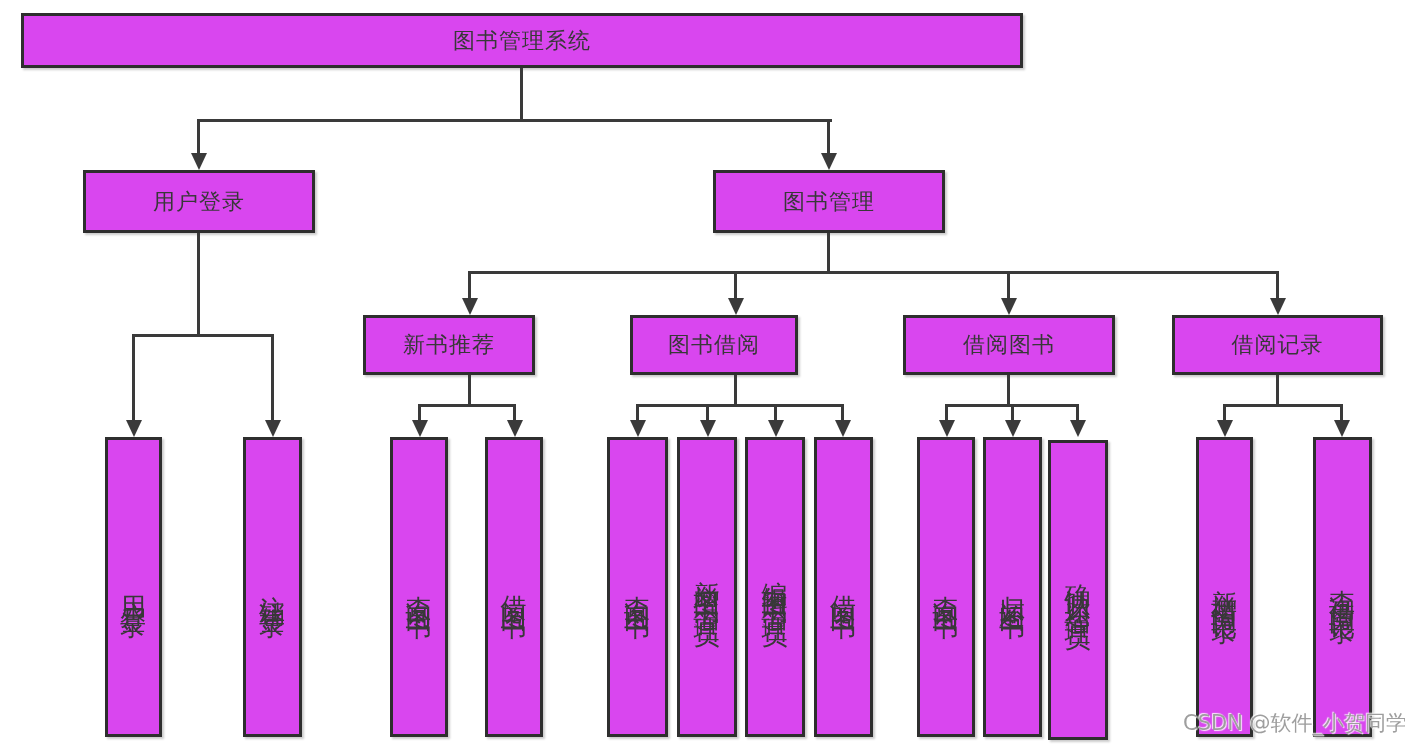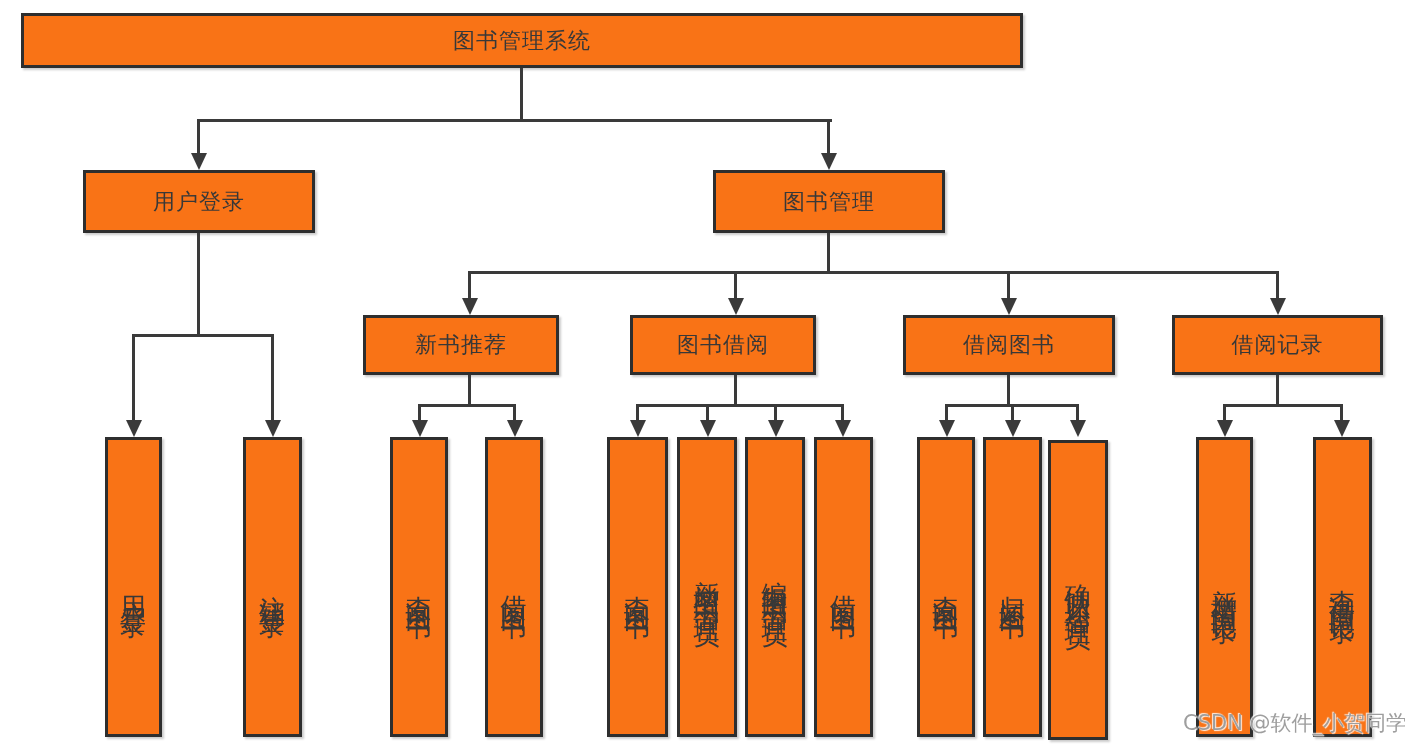--- a/index.html
+++ b/index.html
@@ -2,21 +2,21 @@
 <html style="--line: #3a3a3a; --border: #2e2e2e; --text: #383838; --watermark: #9e9e9e; --background: #ffffff;"><head>
 <meta charset="utf-8">
 <style>
   html,body { margin:0; padding:0; background:#ffffff; }
   .canvas {
     position:relative; width:1405px; height:747px; background:var(--background,#ffffff);
     font-family:"DejaVu Sans","Liberation Sans",sans-serif;
     color:var(--text,#383838); overflow:hidden;
   }
   .box {
-    position:absolute; box-sizing:border-box; background:#f97316;
+    position:absolute; box-sizing:border-box; background:#d946ef;
     border:3px solid var(--border,#2e2e2e);
     display:flex; align-items:center; justify-content:center;
     box-shadow:2px 2px 2px rgba(110,110,110,0.35);
   }
   .hbox { font-size:22px; letter-spacing:1px; white-space:nowrap; }
   .vbox .vtext {
     writing-mode:vertical-rl; font-size:26px; letter-spacing:6px; line-height:1;
   }
   .vline { position:absolute; width:3px; background:var(--line,#3a3a3a); }
   .hline { position:absolute; height:3px; background:var(--line,#3a3a3a); }
@@ -65,24 +65,24 @@
   <div class="hline" style="left:468px; top:271px; width:811px;"></div>
   <div class="vline" style="left:468px; top:271px; height:30px;"></div>
   <div class="arrow" style="left:462px; top:298px;"></div>
   <div class="vline" style="left:734px; top:271px; height:30px;"></div>
   <div class="arrow" style="left:728px; top:298px;"></div>
   <div class="vline" style="left:1007px; top:271px; height:30px;"></div>
   <div class="arrow" style="left:1001px; top:298px;"></div>
   <div class="vline" style="left:1276px; top:271px; height:30px;"></div>
   <div class="arrow" style="left:1270px; top:298px;"></div>
 
-  <div class="box hbox" style="left:363px; top:315px; width:196px; height:60px;">
+  <div class="box hbox" style="left:363px; top:315px; width:172px; height:60px;">
     <span>新书推荐</span>
   </div>
-  <div class="box hbox" style="left:630px; top:315px; width:186px; height:60px;">
+  <div class="box hbox" style="left:630px; top:315px; width:168px; height:60px;">
     <span>图书借阅</span>
   </div>
   <div class="box hbox" style="left:903px; top:315px; width:212px; height:60px;">
     <span>借阅图书</span>
   </div>
   <div class="box hbox" style="left:1172px; top:315px; width:211px; height:60px;text-align:center;">
     <span>借阅记录</span>
   </div>
 
   <div class="vline" style="left:468px; top:375px; height:31px;"></div>

